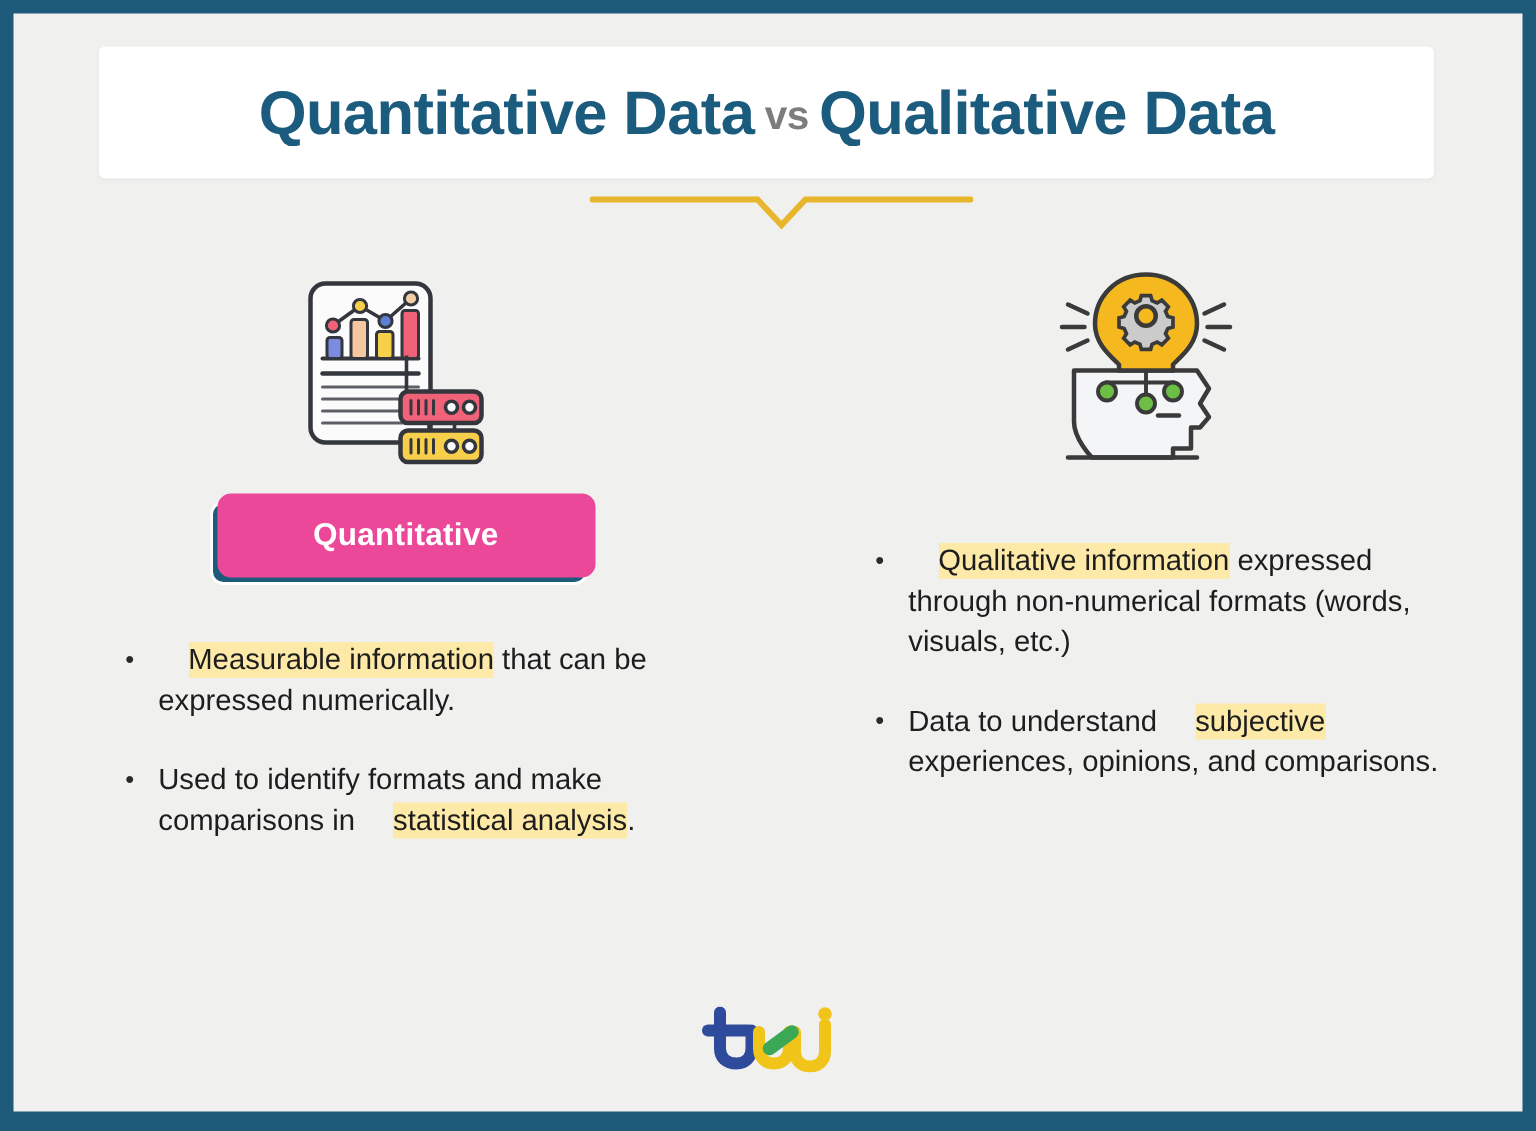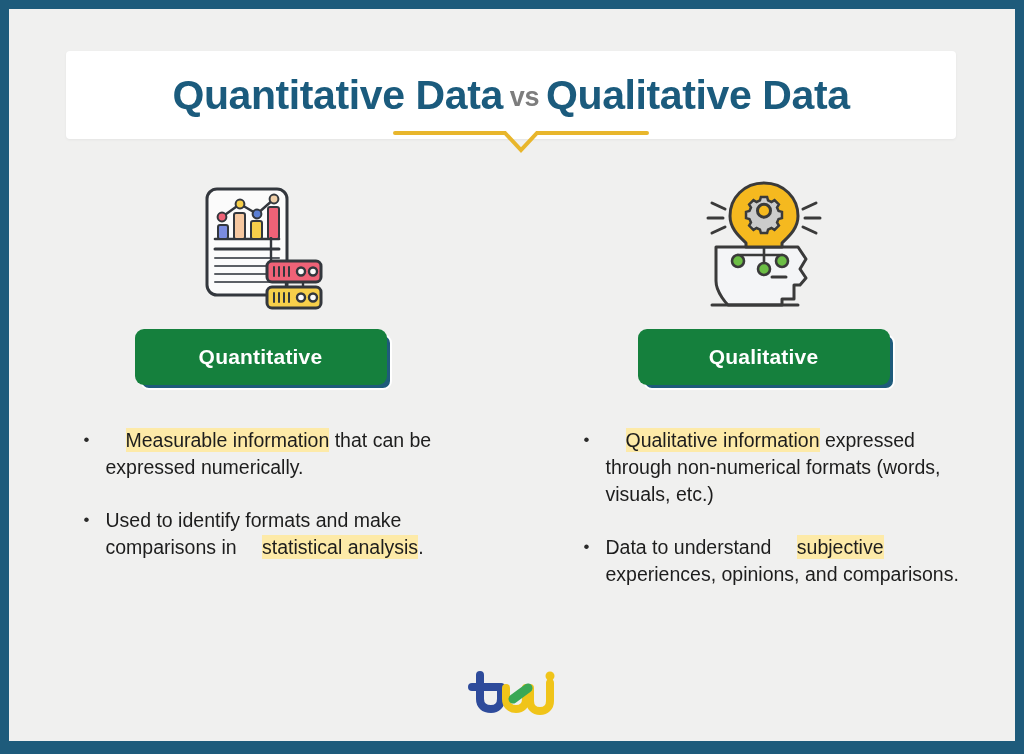--- a/index.html
+++ b/index.html
@@ -19,21 +19,21 @@
     background: #f0f0ef;
     border: 9px solid #1e5b7b;
     border-bottom-width: 13px;
     overflow: hidden;
   }
 
   
   .title-card {
     position: absolute;
     left: 57px;
-    top: 42px;
+    top: 22px;
     width: 890px;
     height: 88px;
     background: #ffffff;
     border-radius: 4px;
     display: flex;
     align-items: center;
     justify-content: center;
     box-shadow: 0 1px 3px rgba(0,0,0,0.05);
   }
   .title-text {
@@ -95,25 +95,25 @@
     left: 5px;
     top: 5px;
     width: 252px;
     height: 56px;
     border: 2px solid #ffffff;
     border-radius: 9px;
     background: #1e5b7b;
   }
   .badge-face {
     position: absolute;
-    left: 0;
+    left: 10px;
     top: 0;
     width: 252px;
     height: 56px;
-    background: #15803d;
+    background: #ec4899;
     border-radius: 9px;
     display: flex;
     align-items: center;
     justify-content: center;
   }
   .badge-label {
     color: #ffffff;
     font-size: 21px;
     font-weight: bold;
     letter-spacing: 0.2px;
@@ -280,26 +280,20 @@
           <g transform="translate(70,38)">
             <path d="M -5 -22 L 5 -22 L 6.5 -16.5 L 12 -14 L 17 -17 L 24 -10 L 21 -5 L 23.5 0.5 L 29 2 L 29 12
                      L 23.5 13.5 L 21 19 L 24 24 L 17 31 L 12 28 L 6.5 30.5 L 5 36 L -5 36 L -6.5 30.5
                      L -12 28 L -17 31 L -24 24 L -21 19 L -23.5 13.5 L -29 12 L -29 2 L -23.5 0.5
                      L -21 -5 L -24 -10 L -17 -17 L -12 -14 L -6.5 -16.5 Z" transform="scale(0.62) translate(0,-7)" fill="#cbcbcb" stroke="#3a3a3a" stroke-width="4"></path>
             <circle cx="0" cy="-4.3" r="6.5" fill="#f5b91f" stroke="#3a3a3a" stroke-width="3"></circle>
           </g>
         </svg>
       </div>
 
-      <div class="badge">
-        <div class="badge-shadow"></div>
-        <div class="badge-face">
-          <span class="badge-label">Qualitative</span>
-        </div>
-      </div>
 
       <div class="bullets">
         <div class="bullet">
           <span class="bullet-dot">•</span>
           <span class="bullet-text"><span class="hl">Qualitative information</span><span> expressed through  non-numerical formats (words, visuals, etc.)</span></span>
         </div>
         <div class="bullet">
           <span class="bullet-dot">•</span>
           <span class="bullet-text"><span>Data to understand </span><span class="hl">subjective</span><span> experiences, opinions, and comparisons.</span></span>
         </div>

